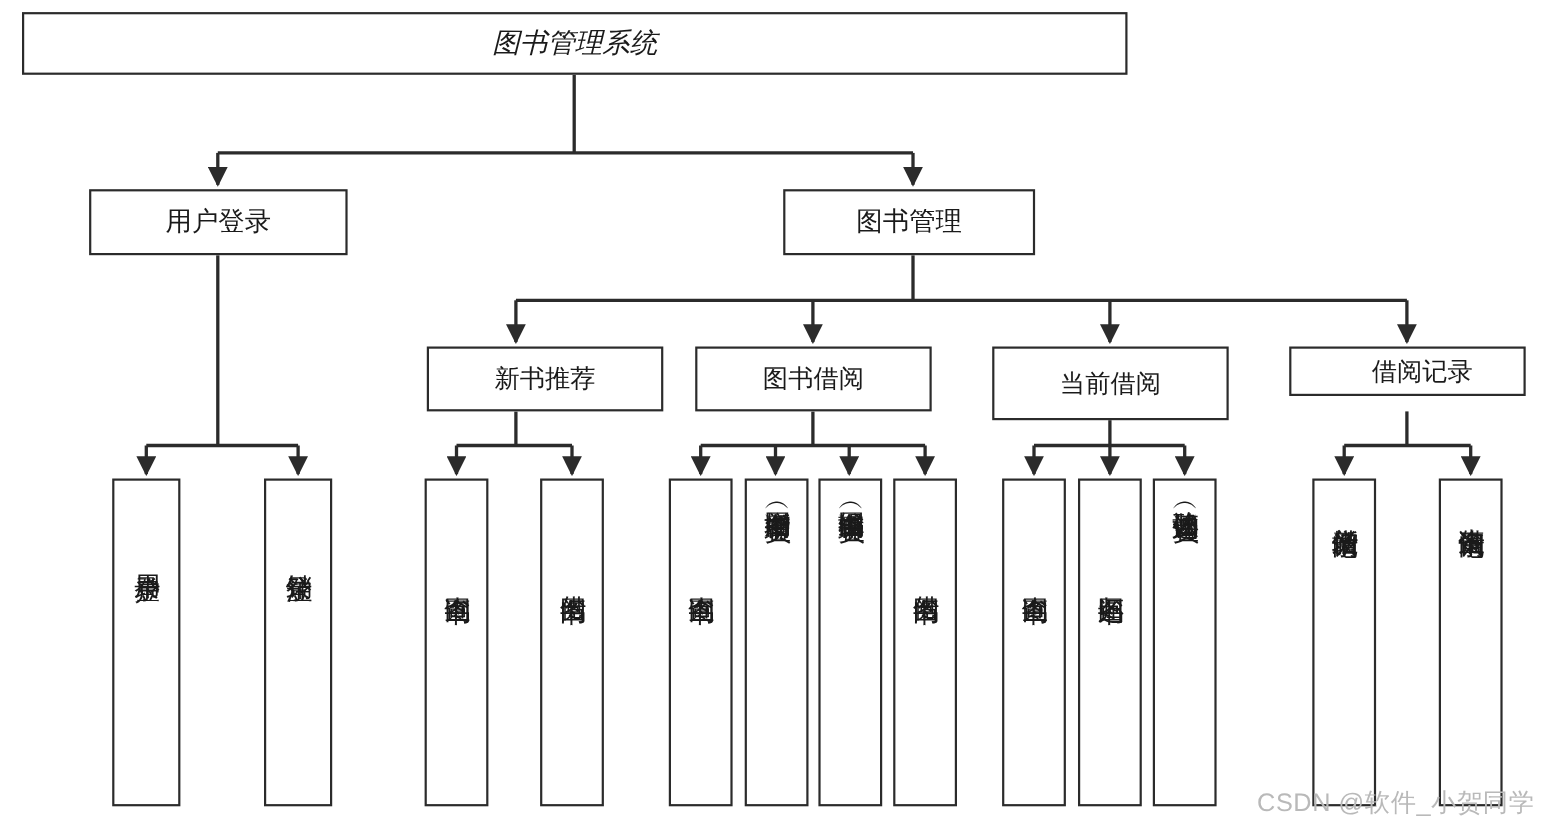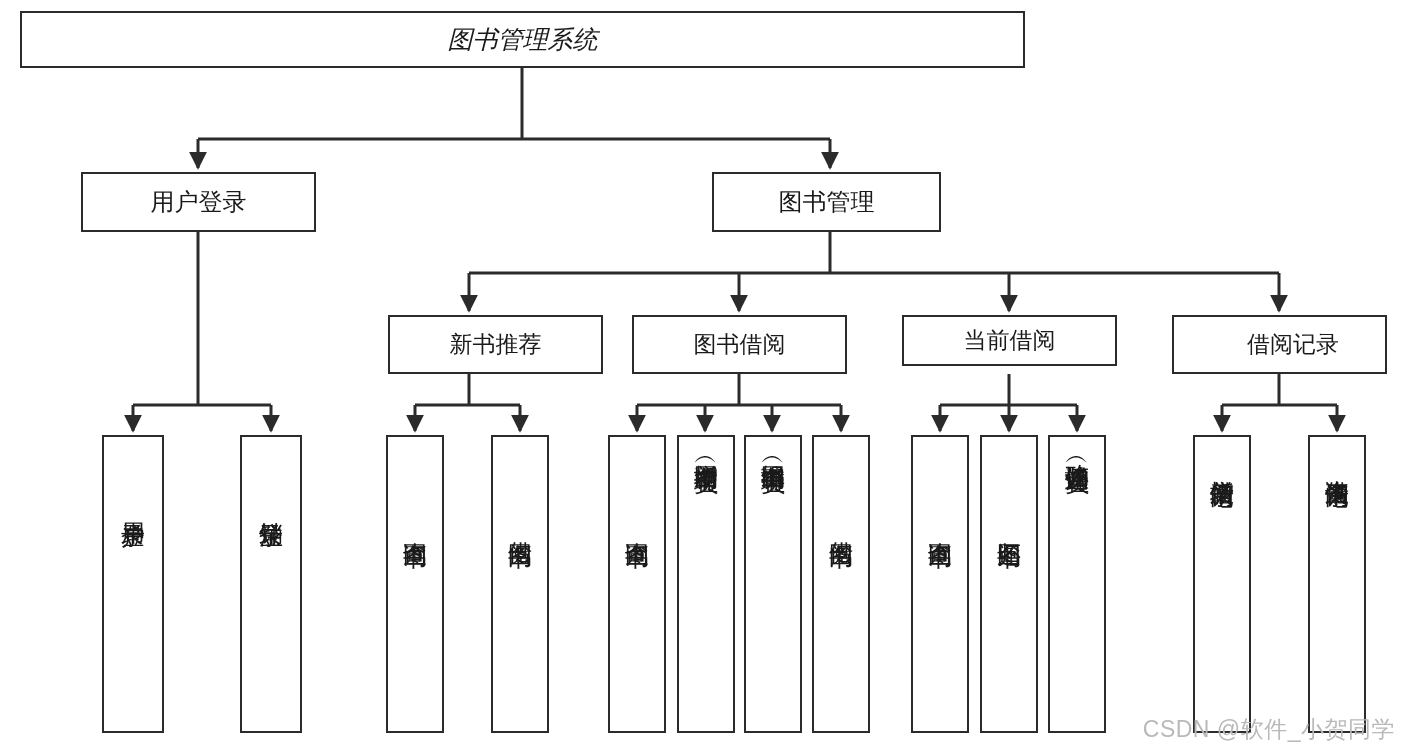--- a/index.html
+++ b/index.html
@@ -140,24 +140,24 @@
   <div class="node lvl-2" style="left:712px; top:172px; width:229px; height:60px;">
     <span class="label">图书管理</span>
   </div>
 
   <div class="node lvl-3" style="left:362px; top:315px; width:215px; height:59px;margin-left:26px;">
     <span class="label">新书推荐</span>
   </div>
   <div class="node lvl-3" style="left:632px; top:315px; width:215px; height:59px;">
     <span class="label">图书借阅</span>
   </div>
-  <div class="node lvl-3" style="left:902px; top:315px; width:215px; height:51px;">
+  <div class="node lvl-3" style="left:902px; top:315px; width:215px; height:67px;">
     <span class="label">当前借阅</span>
   </div>
-  <div class="node lvl-3" style="left:1172px; top:315px; width:215px; height:59px;padding-left:27px;">
+  <div class="node lvl-3" style="left:1172px; top:315px; width:215px; height:45px;padding-left:27px;">
     <span class="label">借阅记录</span>
   </div>
 
   <div class="node lvl-leaf pad-mid" style="left:102px; top:435px; width:62px; height:298px;">
     <span class="label">用户登录</span>
   </div>
   <div class="node lvl-leaf pad-mid" style="left:240px; top:435px; width:62px; height:298px;">
     <span class="label">注销登录</span>
   </div>
 

